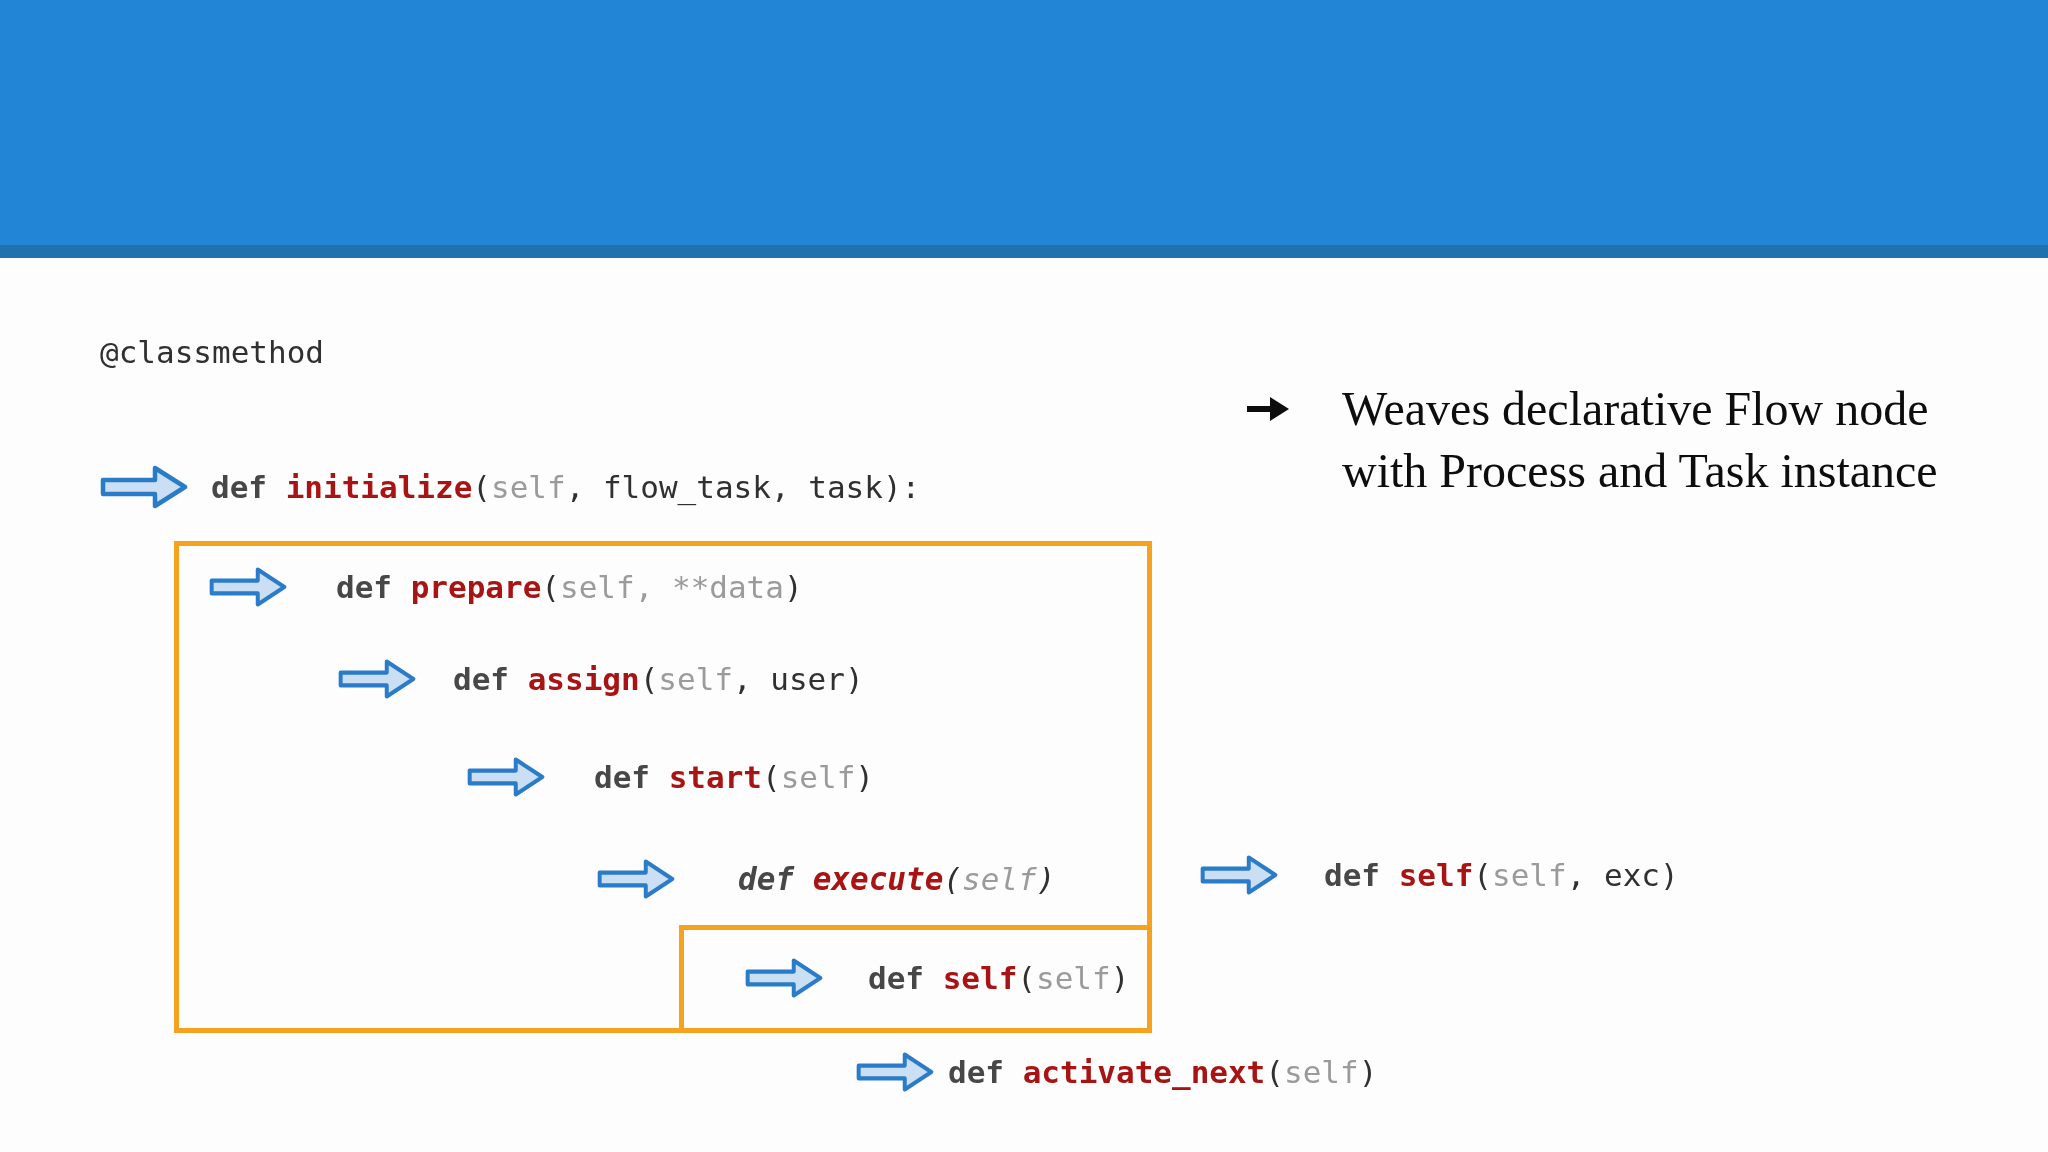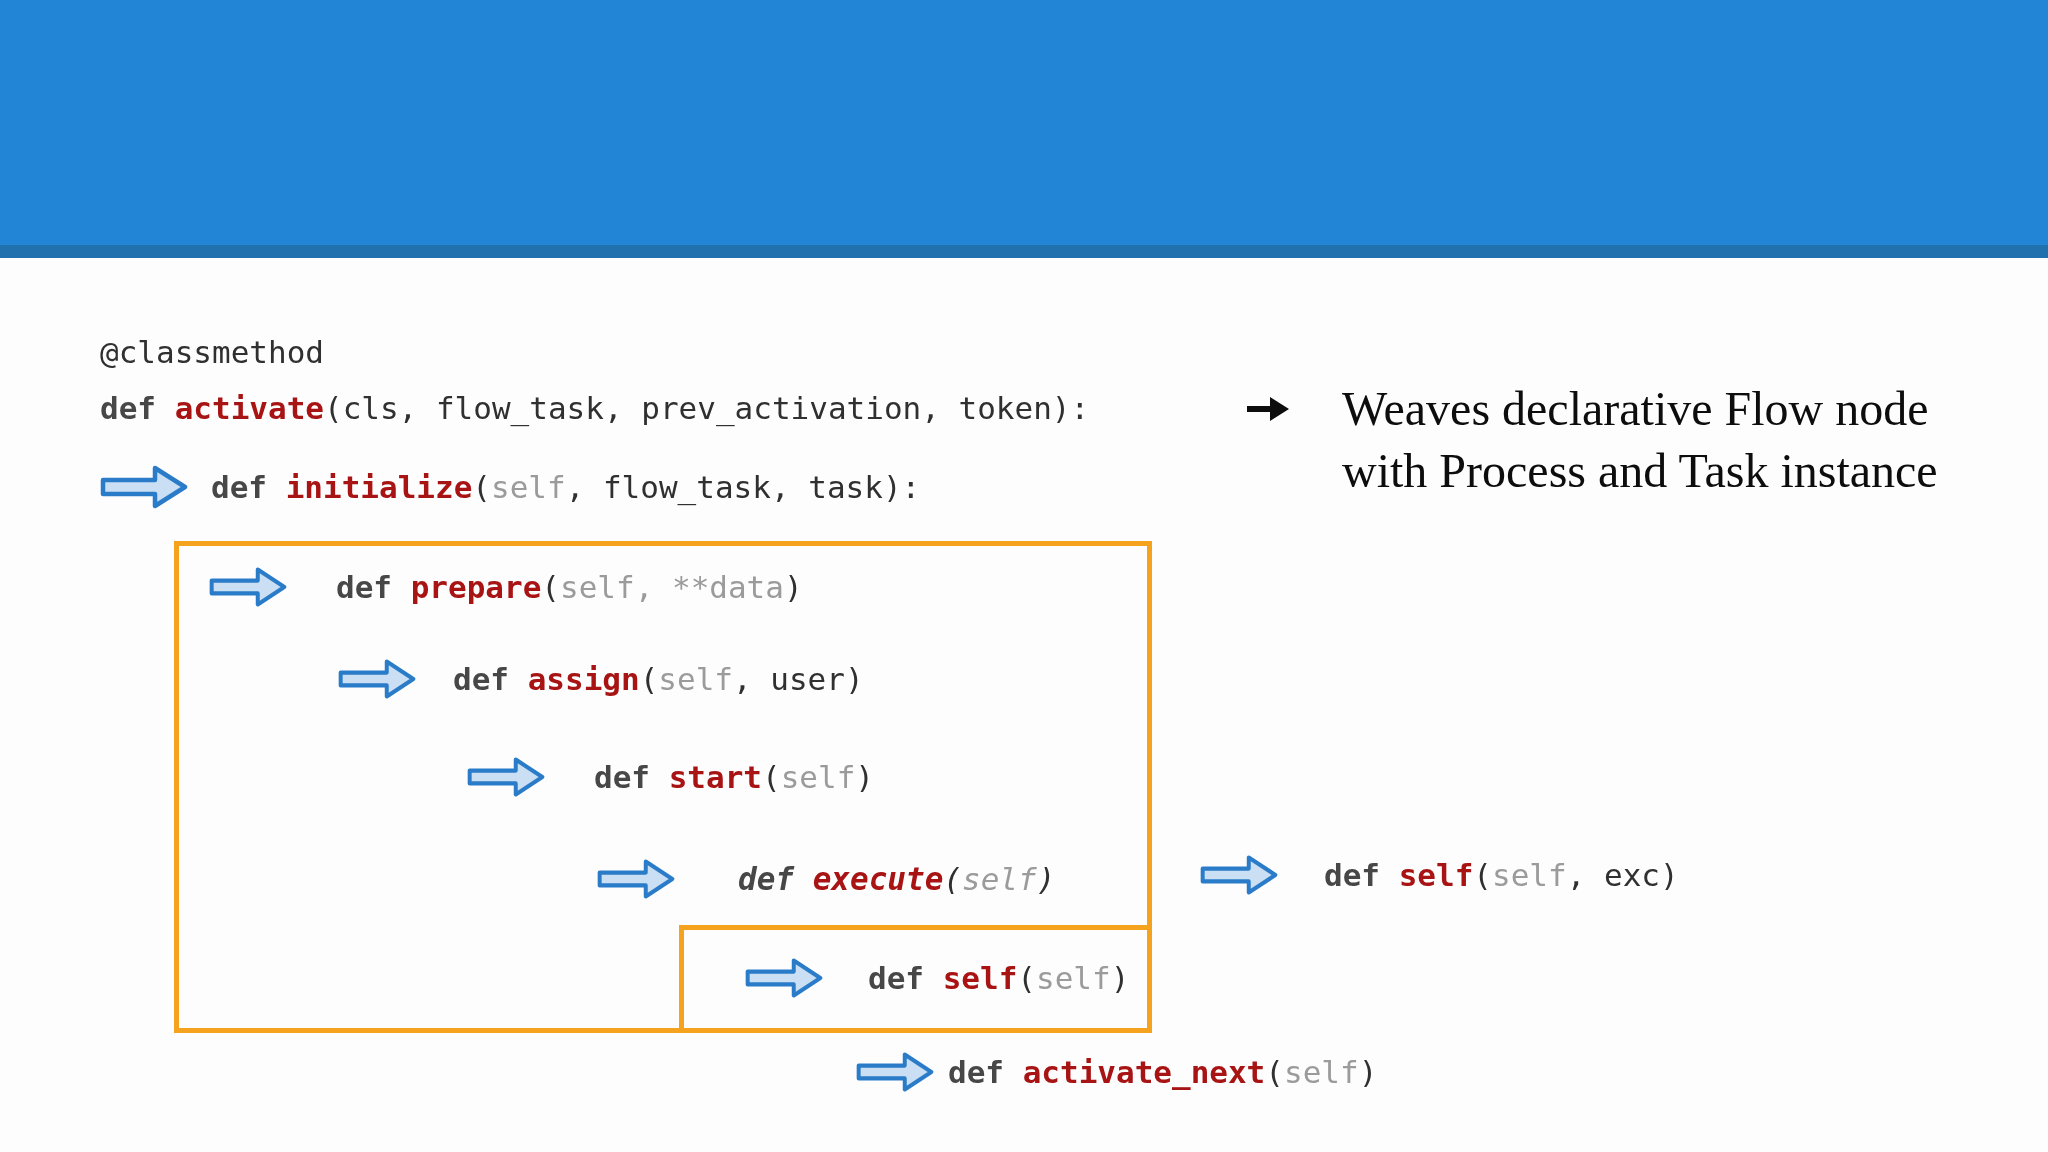--- a/index.html
+++ b/index.html
@@ -83,21 +83,20 @@
 </style>
 </head>
 <body>
 
 <div class="slide">
 
   <div class="header"></div>
   <div class="header-strip"></div>
 
   <div class="code line-decorator">@classmethod</div>
-  <div class="code line-activate"><span class="seg-kw">def </span><span class="seg-fn">activate</span><span class="seg-dk">(cls, flow_task, prev_activation, token):</span></div>
 
   <div class="outer-box"></div>
   <div class="inner-box"></div>
 
   <div class="row row-initialize">
     <svg class="flow-arrow" viewBox="0 0 88 48" preserveAspectRatio="none">
         <path class="arrow-path" d="M3 17 H55 V5 L85 24 L55 43 V31 H3 Z"></path>
       </svg>
     <div class="code"><span class="seg-kw">def </span><span class="seg-fn">initialize</span><span class="seg-dk">(</span><span class="seg-gy">self</span><span class="seg-dk">, flow_task, task):</span></div>
   </div>

